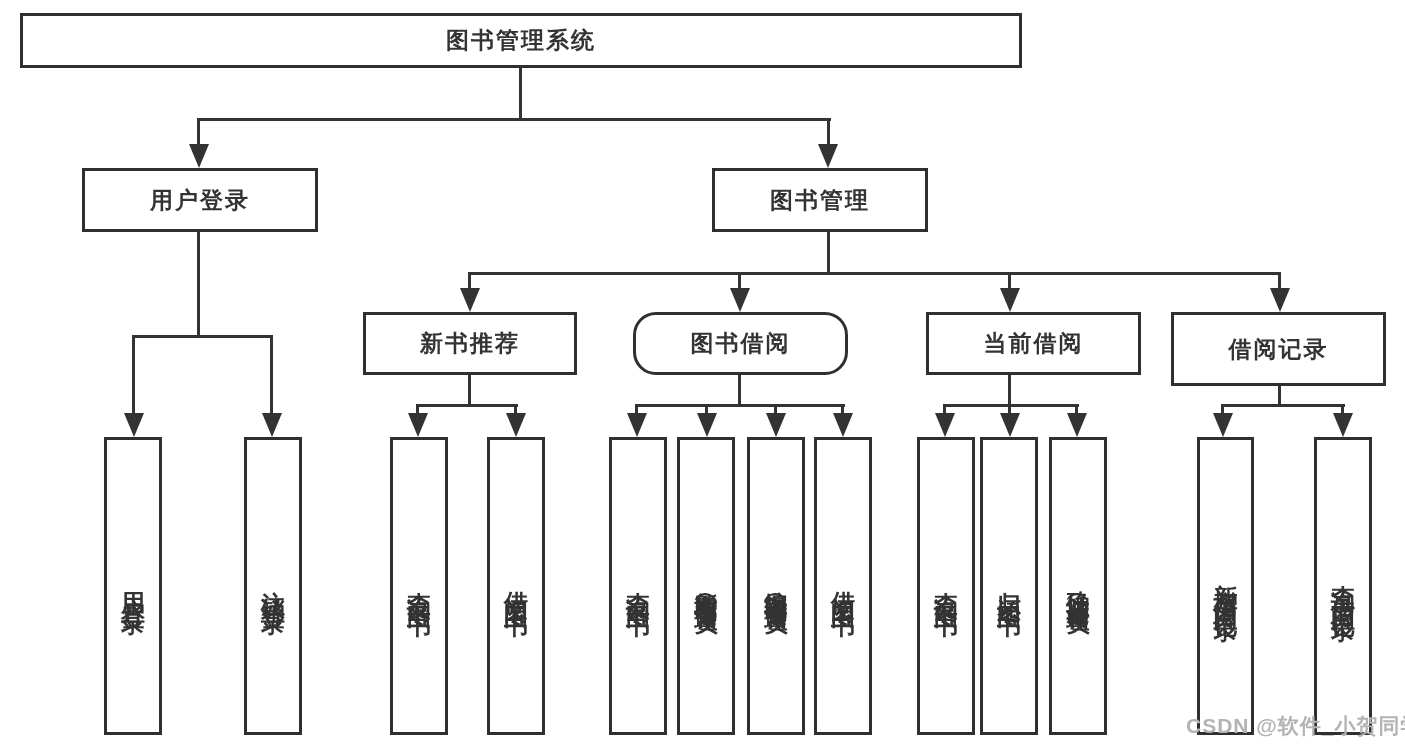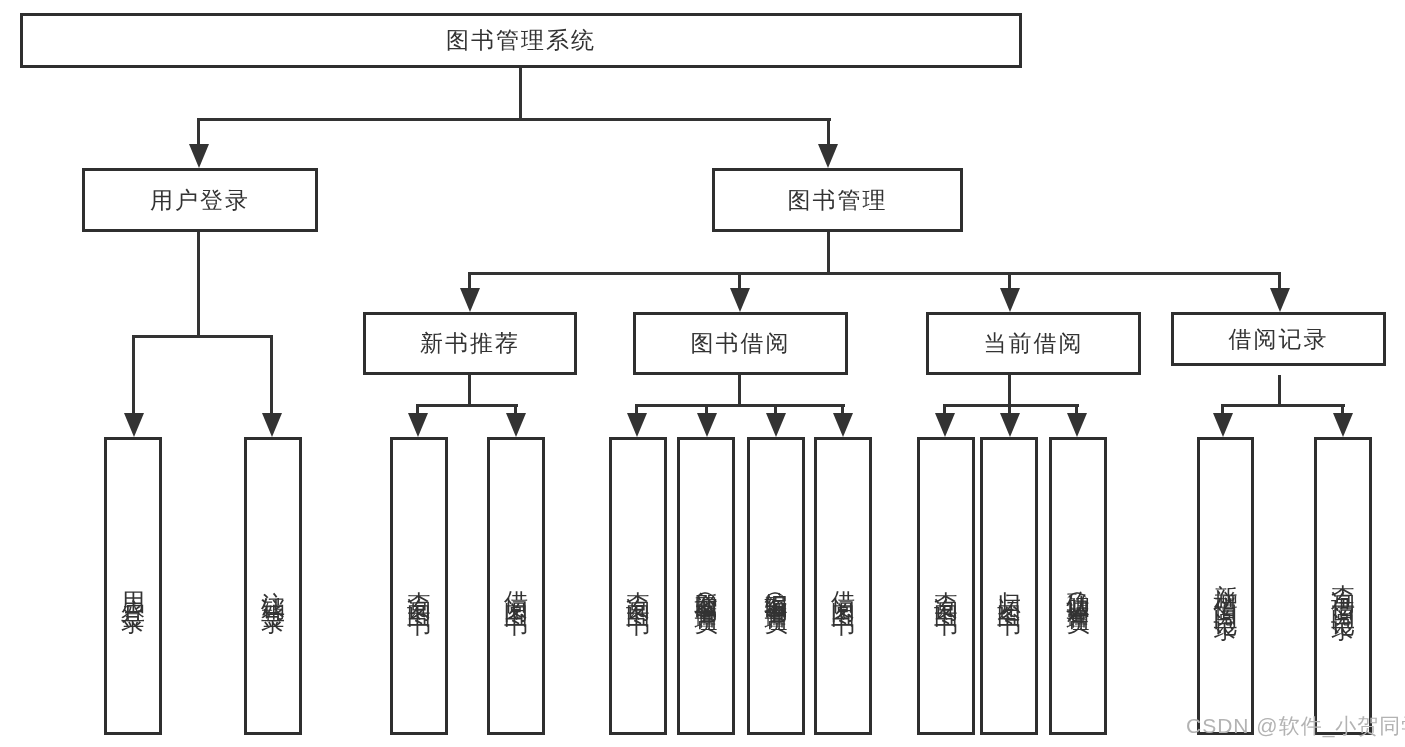--- a/index.html
+++ b/index.html
@@ -1,18 +1,18 @@
 <!DOCTYPE html>
 <html style="--background: #ffffff; --line: #333333; --border: #2f2f2f; --text: #333333; --watermark: #b3b3b3;"><head>
 <meta charset="utf-8">
 <style>
   html,body{margin:0;padding:0;background:#fff;}
   .canvas{
     position:relative;width:1405px;height:747px;background:var(--background,#fff);
-    font-family:"Liberation Sans","DejaVu Sans",sans-serif;overflow:hidden;
+    font-family:"Liberation Sans","DejaVu Sans",sans-serif;overflow:hidden;font-weight:bold;
   }
   
   .bx{
     position:absolute;box-sizing:border-box;background:#fff;
     border:3px solid var(--border,#2f2f2f);
     display:flex;align-items:center;justify-content:center;
     color:var(--text,#333);font-size:23px;letter-spacing:2px;white-space:nowrap;
   }
   
   .vbx{
@@ -101,26 +101,26 @@
   <div class="vl" style="left:1278px;top:375px;height:32px;"></div>
   <div class="hl" style="left:1221px;top:404px;width:124px;"></div>
   <div class="vl" style="left:1221px;top:404px;height:12px;"></div>
   <div class="ah" style="left:1213px;top:413px;"></div>
   <div class="vl" style="left:1341px;top:404px;height:12px;"></div>
   <div class="ah" style="left:1333px;top:413px;"></div>
 
   <div class="bx" style="left:20px;top:13px;width:1002px;height:55px;">图书管理系统</div>
 
   <div class="bx" style="left:82px;top:168px;width:236px;height:64px;">用户登录</div>
-  <div class="bx" style="left:712px;top:168px;width:251px;height:64px;text-align:right;">图书管理</div>
+  <div class="bx" style="left:712px;top:168px;width:216px;height:64px;text-align:right;">图书管理</div>
 
   <div class="bx" style="left:363px;top:312px;width:214px;height:63px;">新书推荐</div>
-  <div class="bx" style="left:633px;top:312px;width:215px;height:63px;">图书借阅</div>
+  <div class="bx" style="left:633px;top:312px;width:215px;height:63px;border-radius:23px;">图书借阅</div>
   <div class="bx" style="left:902px;top:312px;width:215px;height:63px;margin-left:24px;">当前借阅</div>
-  <div class="bx" style="left:1171px;top:312px;width:215px;height:54px;">借阅记录</div>
+  <div class="bx" style="left:1171px;top:312px;width:215px;height:74px;">借阅记录</div>
 
   <div class="vbx" style="left:104px;">
     <span class="vtext">用户登录</span>
   </div>
   <div class="vbx" style="left:244px;">
     <span class="vtext">注销登录</span>
   </div>
 
   <div class="vbx" style="left:390px;">
     <span class="vtext">查询图书</span>

